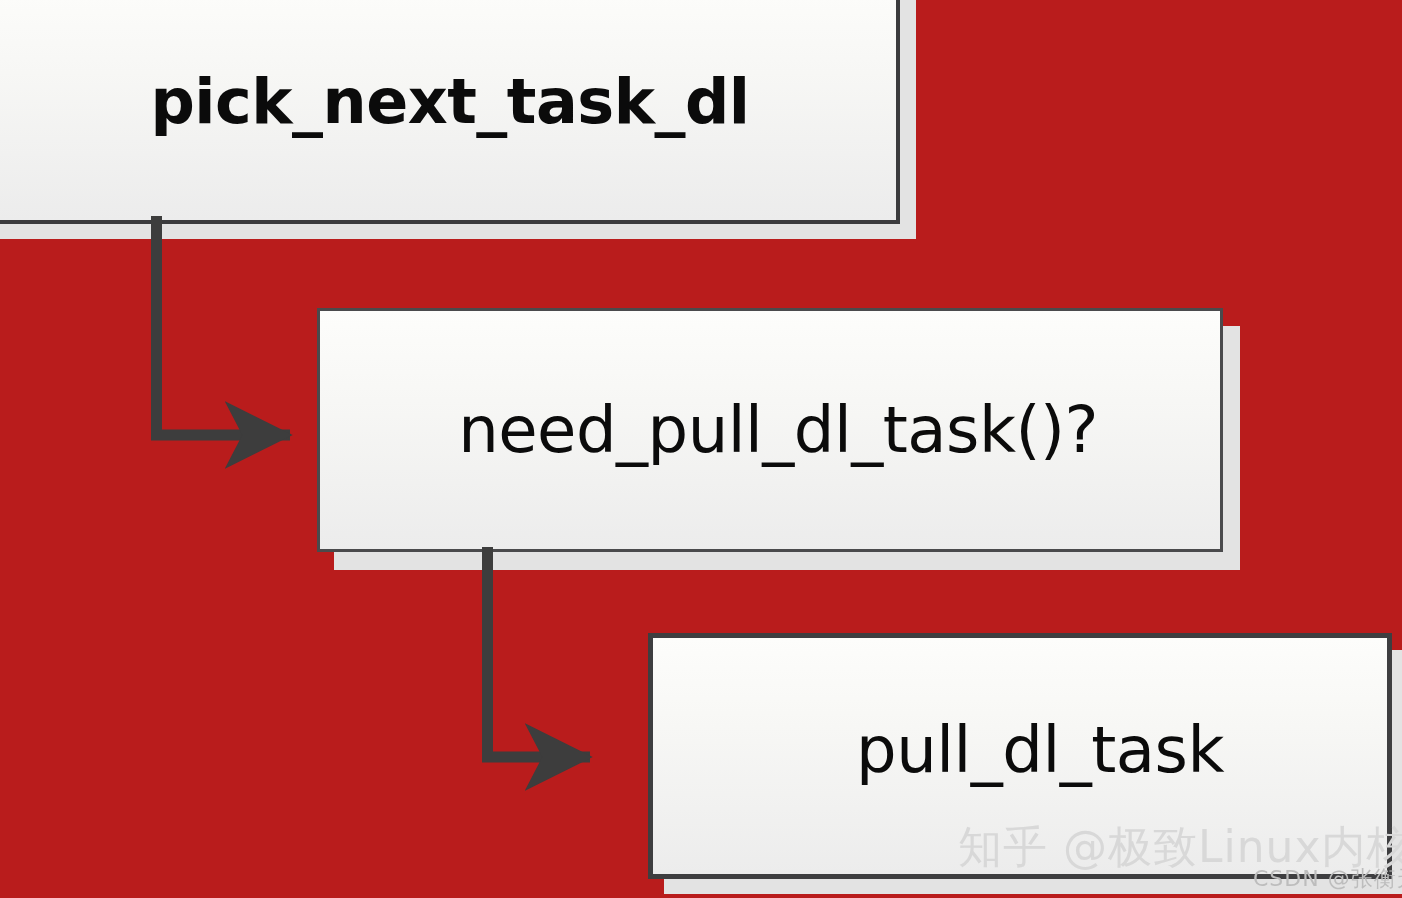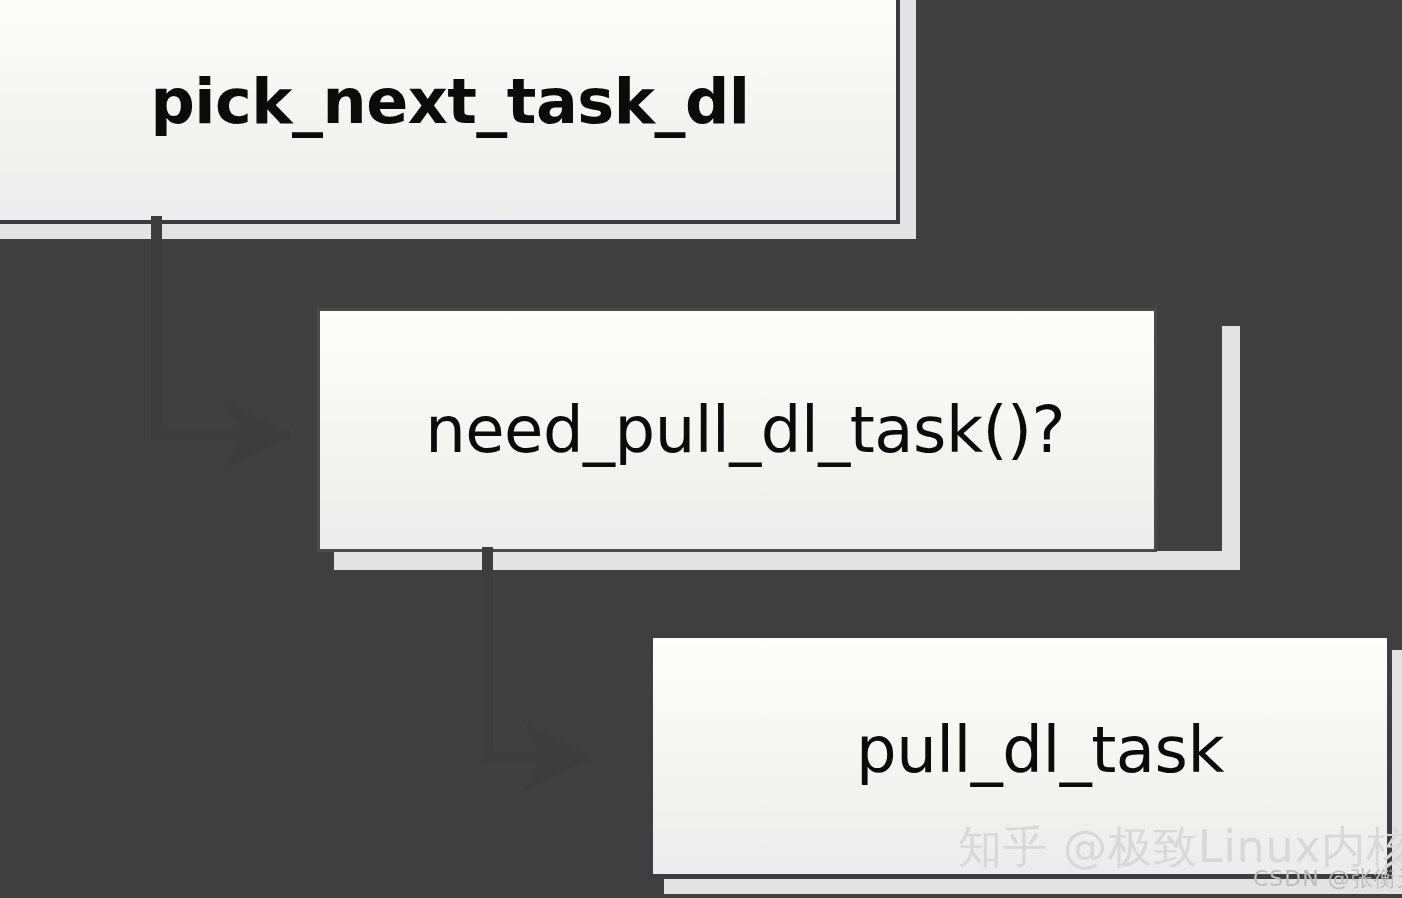--- a/index.html
+++ b/index.html
@@ -7,21 +7,21 @@
     padding: 0;
     background: #ffffff;
   }
   body {
     font-family: "DejaVu Sans", sans-serif;
   }
   #canvas {
     position: relative;
     width: 1402px;
     height: 898px;
-    background: #404040;
+    background: #b91c1c;
     overflow: hidden;
   }
 
   
   .node {
     position: absolute;
     box-sizing: border-box;
     background: linear-gradient(to bottom, #fdfdfb 0%, #f7f7f5 38%, #f1f1f0 72%, #ececec 100%);
     display: flex;
     align-items: center;
@@ -67,21 +67,21 @@
     left: 897px;
     top: 0px;
     width: 19px;
     height: 239px;
   }
 
   
   #node-2 {
     left: 317px;
     top: 308px;
-    width: 840px;
+    width: 906px;
     height: 244px;
     border: 3px solid #4a4a4c;
   }
   #node-2 .label {
     font-size: 64px;
     font-weight: 400;
     transform: translate(8px, 0px);
   }
   #shadow-2 {
     left: 334px;

